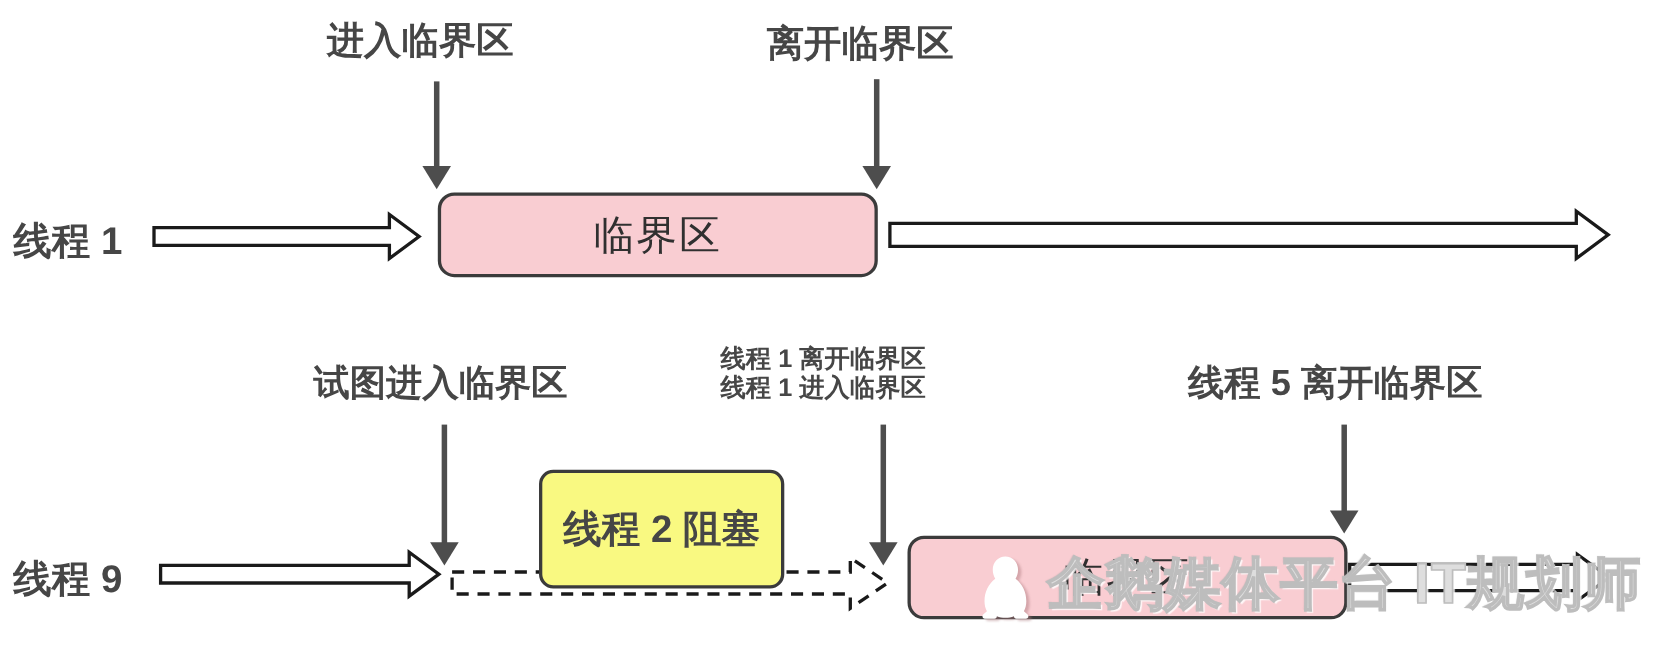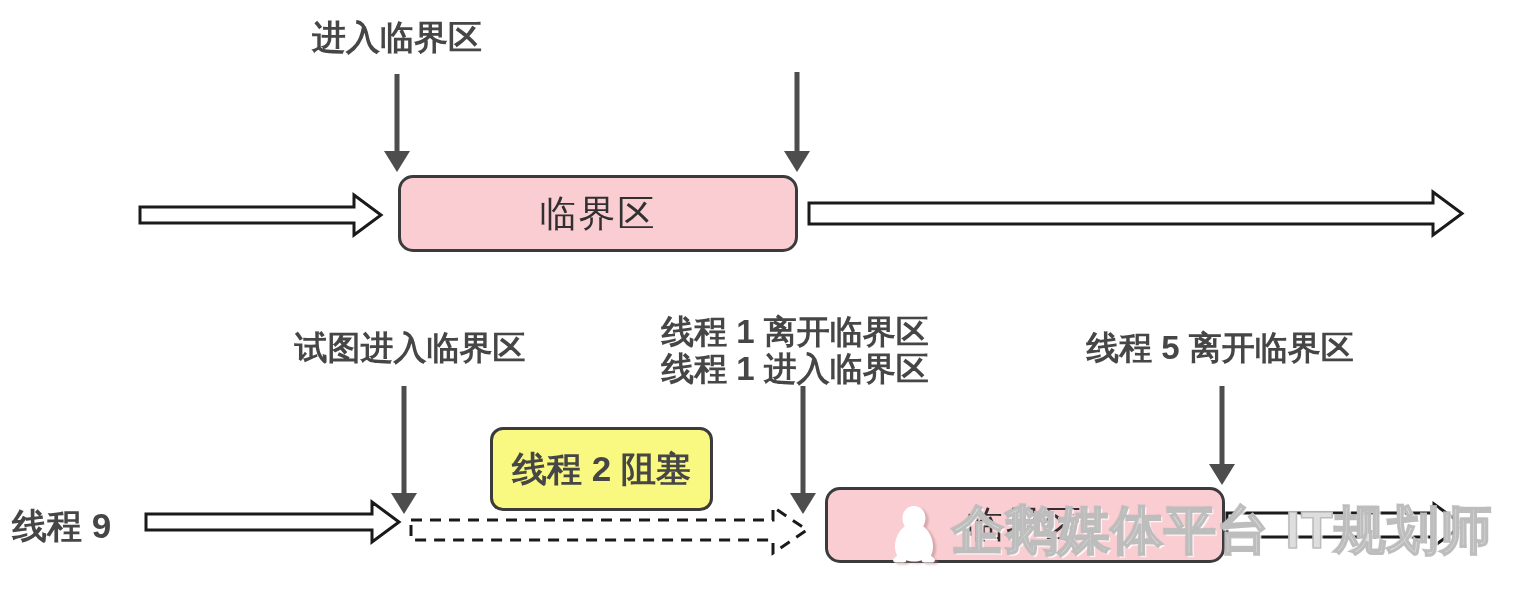--- a/index.html
+++ b/index.html
@@ -6,21 +6,21 @@
     --pink:#f9cdd2; --yellow:#f9f981; --border:#3b3b3b; --arrow:#4d4d4d;
     --text:#464646; --boxText:#303030; --outline:#1a1a1a; --watermark:#dedede;
   }
   html,body{margin:0;padding:0;background:#fff;}
   #stage{
     position:relative; width:1521px; height:591px; background:#fff; overflow:hidden;
     font-family:"Liberation Sans","DejaVu Sans",sans-serif;
   }
   .lbl{
     position:absolute; color:var(--text); font-weight:bold; font-size:34px;
-    text-align:center; white-space:nowrap; line-height:1.12;
+    white-space:nowrap; line-height:1.12;
   }
   .thread-lbl{position:absolute; color:var(--text); font-weight:bold; font-size:35px; white-space:nowrap;}
   
   .varrow{position:absolute; width:26px;}
   .varrow .stem{position:absolute; left:50%; transform:translateX(-50%); width:5px; background:var(--arrow); top:0;}
   .varrow .head{position:absolute; bottom:0; left:0; width:0; height:0;
     border-left:13px solid transparent; border-right:13px solid transparent; border-top:21px solid var(--arrow);}
   
   .cbox{
     position:absolute; border:3px solid var(--border); border-radius:15px;
@@ -45,46 +45,48 @@
     text-shadow:2px 2px 1px rgba(255,255,255,.85), -1px -1px 1px rgba(160,160,160,.4);
   }
   #watermark svg{filter:drop-shadow(3px 2px 1px rgba(170,120,125,.45));}
 </style>
 </head>
 <body>
 
 <div id="stage">
 
   <div class="lbl" style="left:297px; top:18px; width:200px;">进入临界区</div>
+  <div class="lbl" style="left:697px; top:21px; width:200px;">离开临界区</div>
 
   <div class="varrow" style="left:384px; top:74px; height:98px;">
     <div class="stem" style="height:80px;"></div>
       <div class="head"></div>
   </div>
   <div class="varrow" style="left:784px; top:72px; height:100px;">
     <div class="stem" style="height:82px;"></div>
       <div class="head"></div>
   </div>
 
+  <div class="thread-lbl" style="left:12px; top:196px;">线程 1</div>
 
   <svg class="harrow" style="left:138px; top:192px;" width="246" height="46">
     <polygon points="2,15 216,15 216,3 243,23 216,43 216,31 2,31"></polygon>
   </svg>
 
   <div class="cbox pink" style="left:398px; top:175px; width:400px; height:77px;">
     <span class="cbox-label">临界区</span>
   </div>
 
   <svg class="harrow" style="left:808px; top:190px;" width="658" height="47">
     <polygon points="1,13 625,13 625,2 654,23.5 625,45 625,34 1,34"></polygon>
   </svg>
 
   <div class="lbl" style="left:285px; top:330px; width:250px; font-size:33px;">试图进入临界区</div>
 
-  <div class="lbl" style="left:655px; top:314px; width:280px; font-size:33px;">
+  <div class="lbl" style="left:655px; top:314px; width:280px; font-size:23px;">
     <div>线程 1 离开临界区</div>
     <div>线程 1 进入临界区</div>
   </div>
 
   <div class="lbl" style="left:1080px; top:330px; width:280px; font-size:33px;">线程 5 离开临界区</div>
 
   <div class="varrow" style="left:391px; top:386px; height:128px;">
     <div class="stem" style="height:110px;"></div>
       <div class="head"></div>
   </div>
@@ -96,21 +98,21 @@
     <div class="stem" style="height:81px;"></div>
       <div class="head"></div>
   </div>
 
   <div class="thread-lbl" style="left:12px; top:503px;">线程 9</div>
 
   <svg class="harrow" style="left:144px; top:499px;" width="258" height="46">
     <polygon points="2,15 228,15 228,3 255,23 228,43 228,31 2,31"></polygon>
   </svg>
 
-  <div class="cbox yellow" style="left:490px; top:427px; width:223px; height:84px; border-radius:13px; z-index:5;">
+  <div class="cbox yellow" style="left:490px; top:427px; width:223px; height:108px; border-radius:13px; z-index:5;">
     <span class="cbox-label">线程 2 阻塞</span>
   </div>
 
   <svg class="dasharrow harrow" style="left:405px; top:500px;" width="410" height="60">
     <path d="M6,20 H368 V7 L402,30 L368,53 V40 H6 Z"></path>
   </svg>
 
   <div class="cbox pink" style="left:825px; top:487px; width:400px; height:76px;">
     <span class="cbox-label">临界区</span>
   </div>

